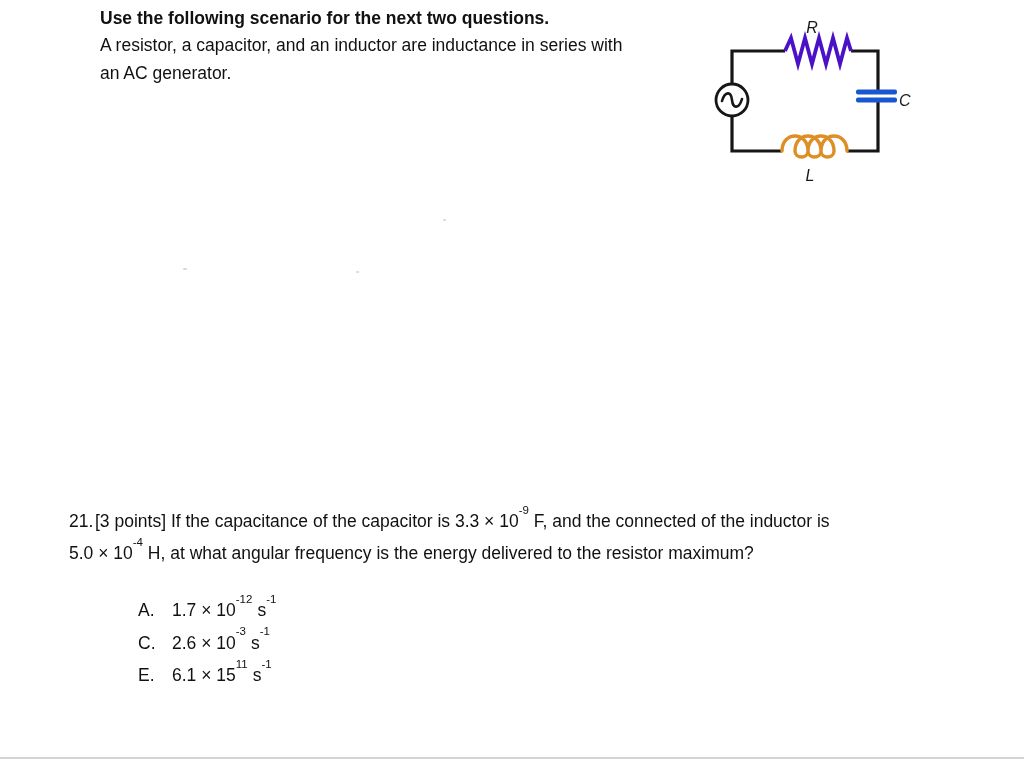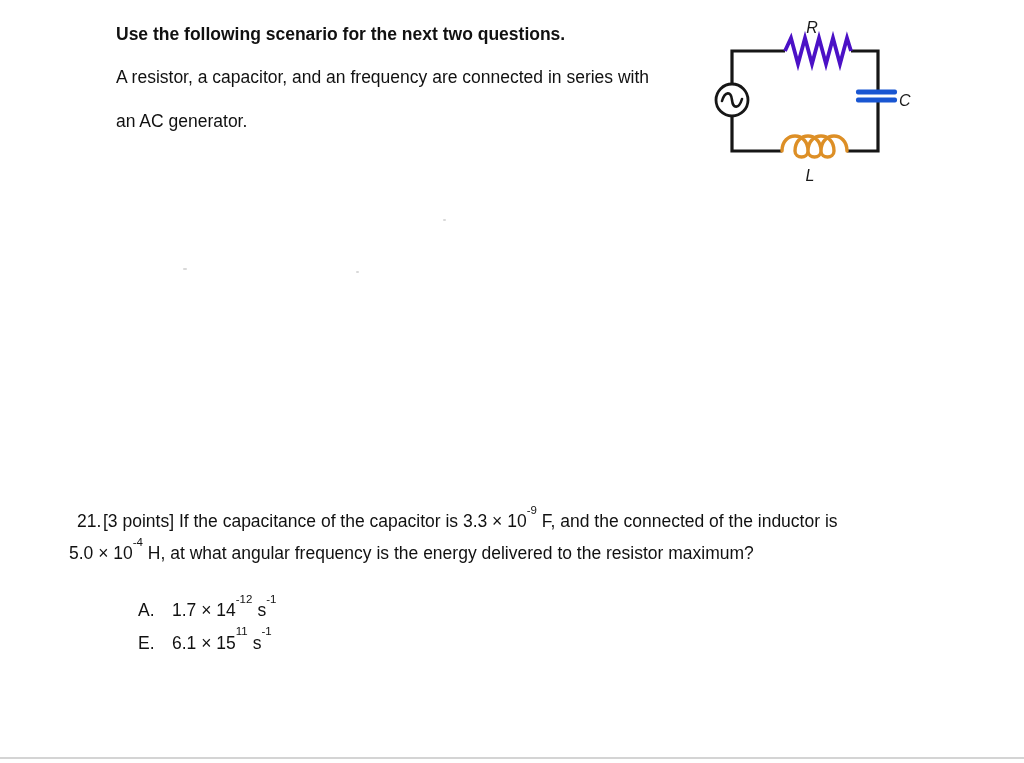--- a/index.html
+++ b/index.html
@@ -5,38 +5,38 @@
   html, body { margin:0; padding:0; background:#ffffff; }
   .page {
     position:relative; width:1024px; height:763px; background:#ffffff;
     font-family:"Liberation Sans", sans-serif; color:var(--text, #111111);
     overflow:hidden;
   }
 
   
   .scenario { position:absolute; left:100px; top:5px; width:640px;
               font-size:17.5px; line-height:27.4px; }
-  .scenario p { margin:16px; }
+  .scenario p { margin:0; }
   .scenario .heading { font-weight:bold; }
 
   
   .circuit { position:absolute; left:700px; top:0; }
   .wire      { stroke:var(--wire, #161616); stroke-width:3.2; fill:none; }
   .gen-circle{ stroke:var(--wire, #161616); stroke-width:2.8; fill:#ffffff; }
   .gen-sine  { stroke:var(--wire, #161616); stroke-width:2.6; fill:none; stroke-linecap:round; }
   .res       { stroke:var(--resistor, #4b11c6); stroke-width:3.8; fill:none; stroke-linejoin:miter; }
   .cap-plate { fill:var(--capacitor, #1956d2); }
   .coil      { stroke:var(--inductor, #dd8f26); stroke-width:3.4; fill:none; stroke-linecap:round; }
   .clabel    { font-style:italic; font-size:16px; fill:#1a1a1a;
                font-family:"Liberation Sans", sans-serif; }
 
   
   .question { position:absolute; left:69px; top:503px; width:930px;
               font-size:17.5px; line-height:27.4px; white-space:nowrap; }
-  .qnum { display:inline-block; width:26px;margin-left:8px; }
+  .qnum { display:inline-block; width:26px; }
   .l2   { }
   .question sup, .opt sup {
     font-size:11.5px; position:relative; top:-6.5px;
   }
   .options { margin:25px 0 0 69px; }
   .opt { line-height:27.6px; }
   .letter { display:inline-block; width:34px; }
   .unit { margin-left:5px; }
   .opt.hl { color:var(--answer-highlight, #2233b8); }
 
@@ -44,21 +44,21 @@
   .speck { position:absolute; background:#b9b9b9; opacity:.55; border-radius:1px; }
   .bottom-edge { position:absolute; left:0; top:757px; width:1024px; height:2px; background:#d4d4d4; }
 </style>
 </head>
 <body>
 
 <div class="page">
 
   <section class="scenario">
     <p class="heading">Use the following scenario for the next two questions.</p>
-    <p>A resistor, a capacitor, and an frequency are connected in series with</p>
+    <p>A resistor, a capacitor, and an inductor are inductance in series with</p>
     <p>an AC generator.</p>
   </section>
 
   <svg class="circuit" width="230" height="195" viewBox="0 0 230 195" aria-hidden="true">
 
     <path class="wire" d="M32,84 V51 H85 M151,51 H178 V90 M178,102 V151 H147 M82,151 H32 V116"></path>
 
     <path class="res" d="M85,51 L91,38 L98,64 L105,38 L112,64 L119,38 L126,64 L133,38 L140,64 L147,38 L151,51"></path>
 
     <rect class="cap-plate" x="156" y="89.5" width="41" height="5" rx="2"></rect>
@@ -77,21 +77,24 @@
   <section class="question">
     <div class="qline">
       <span class="qnum">21.</span><span>[3 points] If the capacitance of the capacitor is 3.3 × 10</span><sup>-9</sup><span> F, and the connected of the inductor is</span>
     </div>
     <div class="qline l2">
       <span>5.0 × 10</span><sup>-4</sup><span> H, at what angular frequency is the energy delivered to the resistor maximum?</span>
     </div>
 
     <div class="options">
       <div class="opt">
-        <span class="letter">A.</span><span>1.7 × 14</span><sup>-12</sup><span class="unit">s</span><sup>-1</sup>
+        <span class="letter">A.</span><span>1.7 × 10</span><sup>-12</sup><span class="unit">s</span><sup>-1</sup>
+      </div>
+      <div class="opt">
+        <span class="letter">C.</span><span>2.6 × 10</span><sup>-3</sup><span class="unit">s</span><sup>-1</sup>
       </div>
       <div class="opt">
         <span class="letter">E.</span><span>6.1 × 15</span><sup>11</sup><span class="unit">s</span><sup>-1</sup>
       </div>
     </div>
   </section>
 
   <div class="speck" style="left:443px; top:219px; width:3px; height:2px;"></div>
   <div class="speck" style="left:183px; top:268px; width:4px; height:2px;"></div>
   <div class="speck" style="left:356px; top:271px; width:3px; height:2px;"></div>

